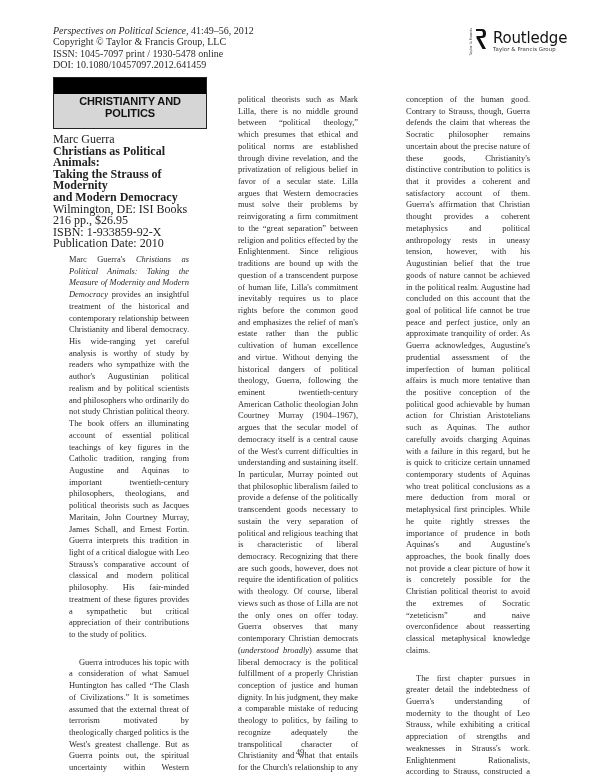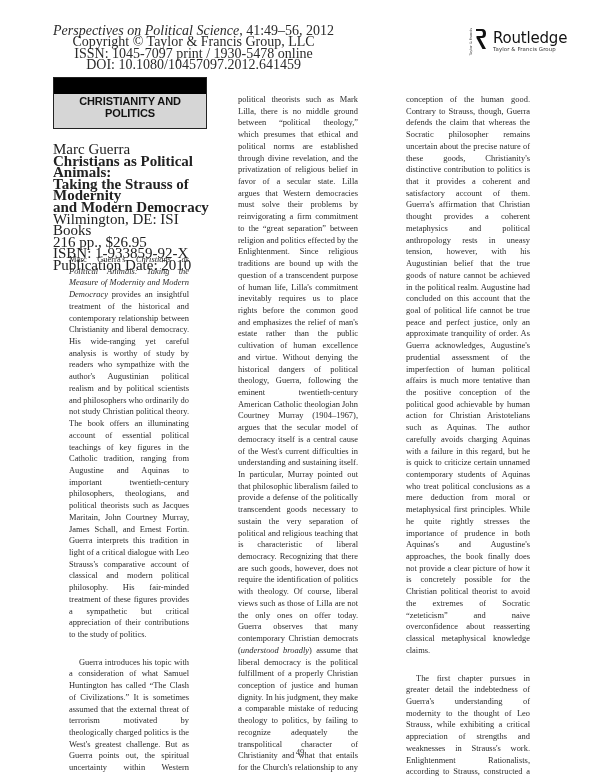--- a/index.html
+++ b/index.html
@@ -1,30 +1,30 @@
 <!DOCTYPE html>
 <html><head>
 <meta charset="utf-8">
 <style>
   html, body { margin: 0; padding: 0; background: #ffffff; }
   body { width: 600px; height: 776px; position: relative; overflow: hidden;
          font-family: "Liberation Serif", "DejaVu Serif", serif; color: #222; }
-  .meta { position: absolute; left: 53px; top: 25px; font-size: 14px; line-height: 11.4px; color: #2a2a2a; text-align: center; }
+  .meta { position: absolute; left: 53px; top: 25px; font-size: 10px; line-height: 11.4px; color: #2a2a2a; }
   .meta .journal { font-style: italic; }
   .logo { position: absolute; left: 475px; top: 26px; width: 110px; height: 30px; }
   .logo .mark { position: absolute; left: 0; top: 2px; width: 12px; height: 22px; }
   .logo .name { position: absolute; left: 18px; top: 3px; font-family: "DejaVu Sans", sans-serif; font-size: 15px; letter-spacing: -0.2px; color: #111; }
   .logo .sub { position: absolute; left: 18px; top: 20px; font-family: "DejaVu Sans", sans-serif; font-size: 5.4px; color: #333; letter-spacing: 0.1px; }
   .logo .vert { position: absolute; left: -6px; top: 2px; font-family: "DejaVu Sans", sans-serif; font-size: 3.5px; color: #444; writing-mode: vertical-rl; transform: rotate(180deg); }
 
   .section-box { position: absolute; left: 53px; top: 77px; width: 154px; height: 52px; border: 1px solid #222; background: #d6d6d6; box-sizing: border-box; }
   .section-box .bar { height: 16px; background: #000; }
   .section-box .title { font-family: "Liberation Sans", "DejaVu Sans", sans-serif; font-weight: bold; font-size: 11px; line-height: 11.5px; text-align: center; color: #111; padding-top: 2px; letter-spacing: -0.1px; }
 
-  .bookinfo { position: absolute; left: 53px; top: 144px; width: 156px; font-size: 15px; line-height: 11.6px; color: #222; }
+  .bookinfo { position: absolute; left: 53px; top: 134px; width: 156px; font-size: 12px; line-height: 11.6px; color: #222; }
   .bookinfo .btitle { font-weight: bold; }
 
   .review { position: absolute; text-align: justify; font-size: 8.45px; line-height: 11.72px; color: #2a2a2a; }
   .review p { margin: 16px; }
   .review p.indent { text-indent: 10px; }
   .r1 { left: 53px; top: 238px; width: 152px; }
   .r2 { left: 222px; top: 78px; width: 152px; }
   .r3 { left: 390px; top: 78px; width: 156px; }
   .i { font-style: italic; }
 

